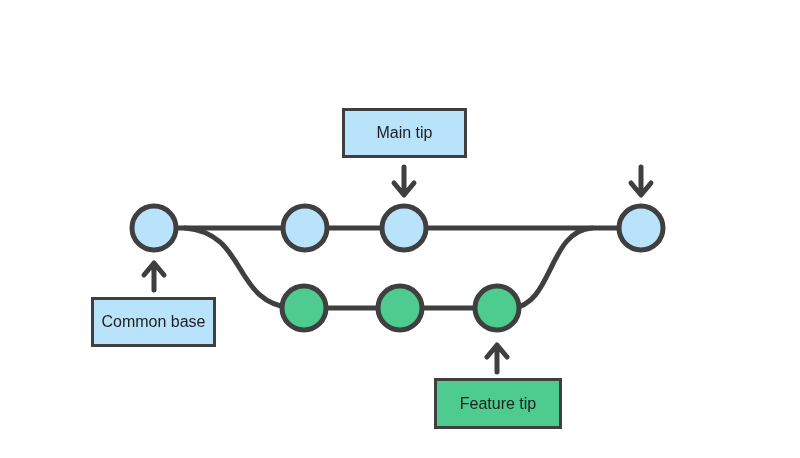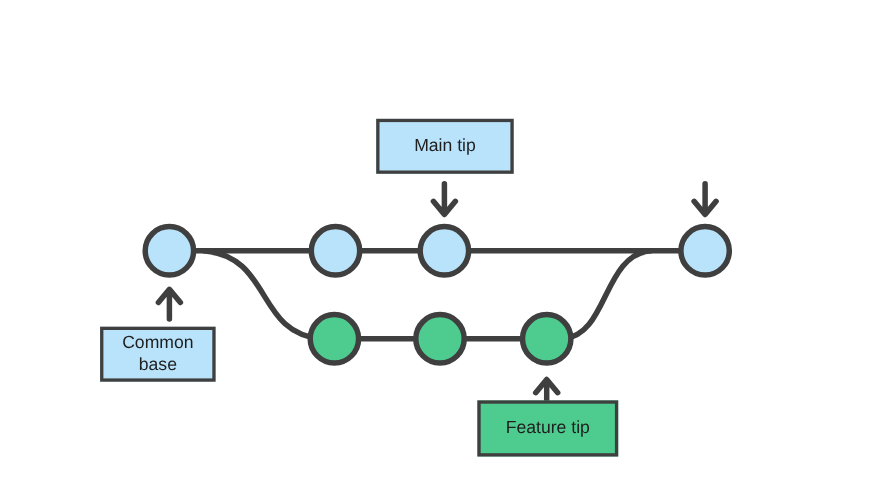--- a/index.html
+++ b/index.html
@@ -55,22 +55,22 @@
     border:3px solid var(--stroke-dark);
     box-sizing:border-box;
     font-size:16px;
     line-height:1.25;
     color:var(--label-text);
   }
   .label-blue{ background:var(--commit-main-fill); }
   .label-green{ background:var(--commit-feature-fill); }
   .box-main-tip{ left:342px; top:108px; width:125px; height:50px; }
   .box-new-merge{ left:578px; top:105px; width:126px; height:53px; padding:0 8px; }
-  .box-common-base{ left:91px; top:297px; width:105px; height:50px; }
-  .box-feature-tip{ left:434px; top:364px; width:128px; height:51px; }
+  .box-common-base{ left:91px; top:297px; width:125px; height:50px; }
+  .box-feature-tip{ left:434px; top:378px; width:128px; height:51px; }
 </style>
 </head>
 <body>
 
 <div class="canvas">
 
   <svg viewBox="0 0 800 458">
 
     <path class="edge" d="M 154 228 H 641"></path>
 

